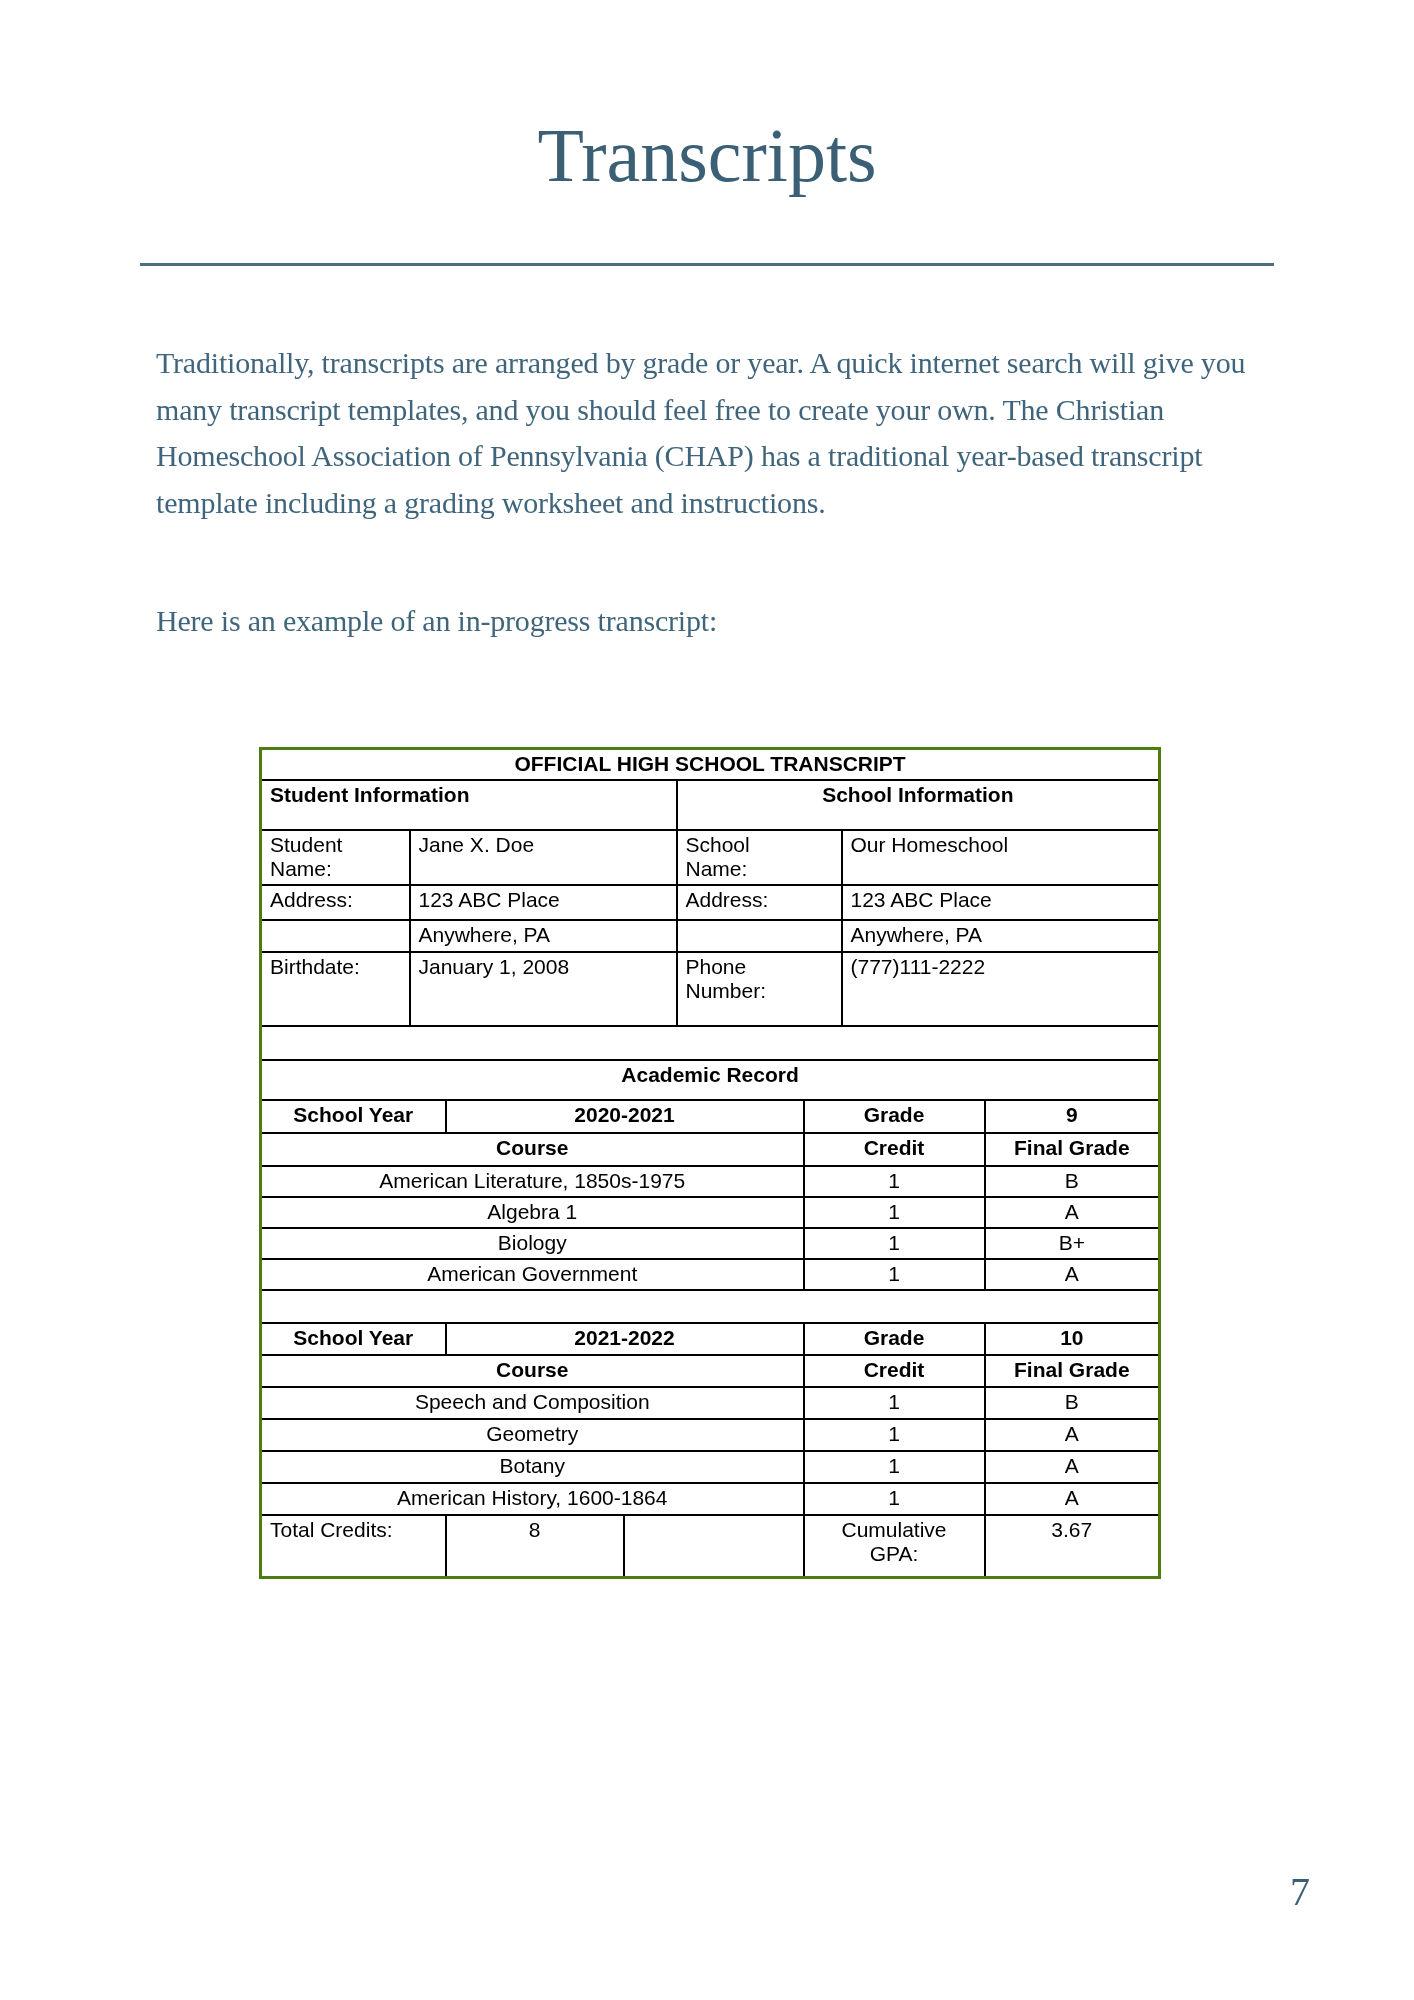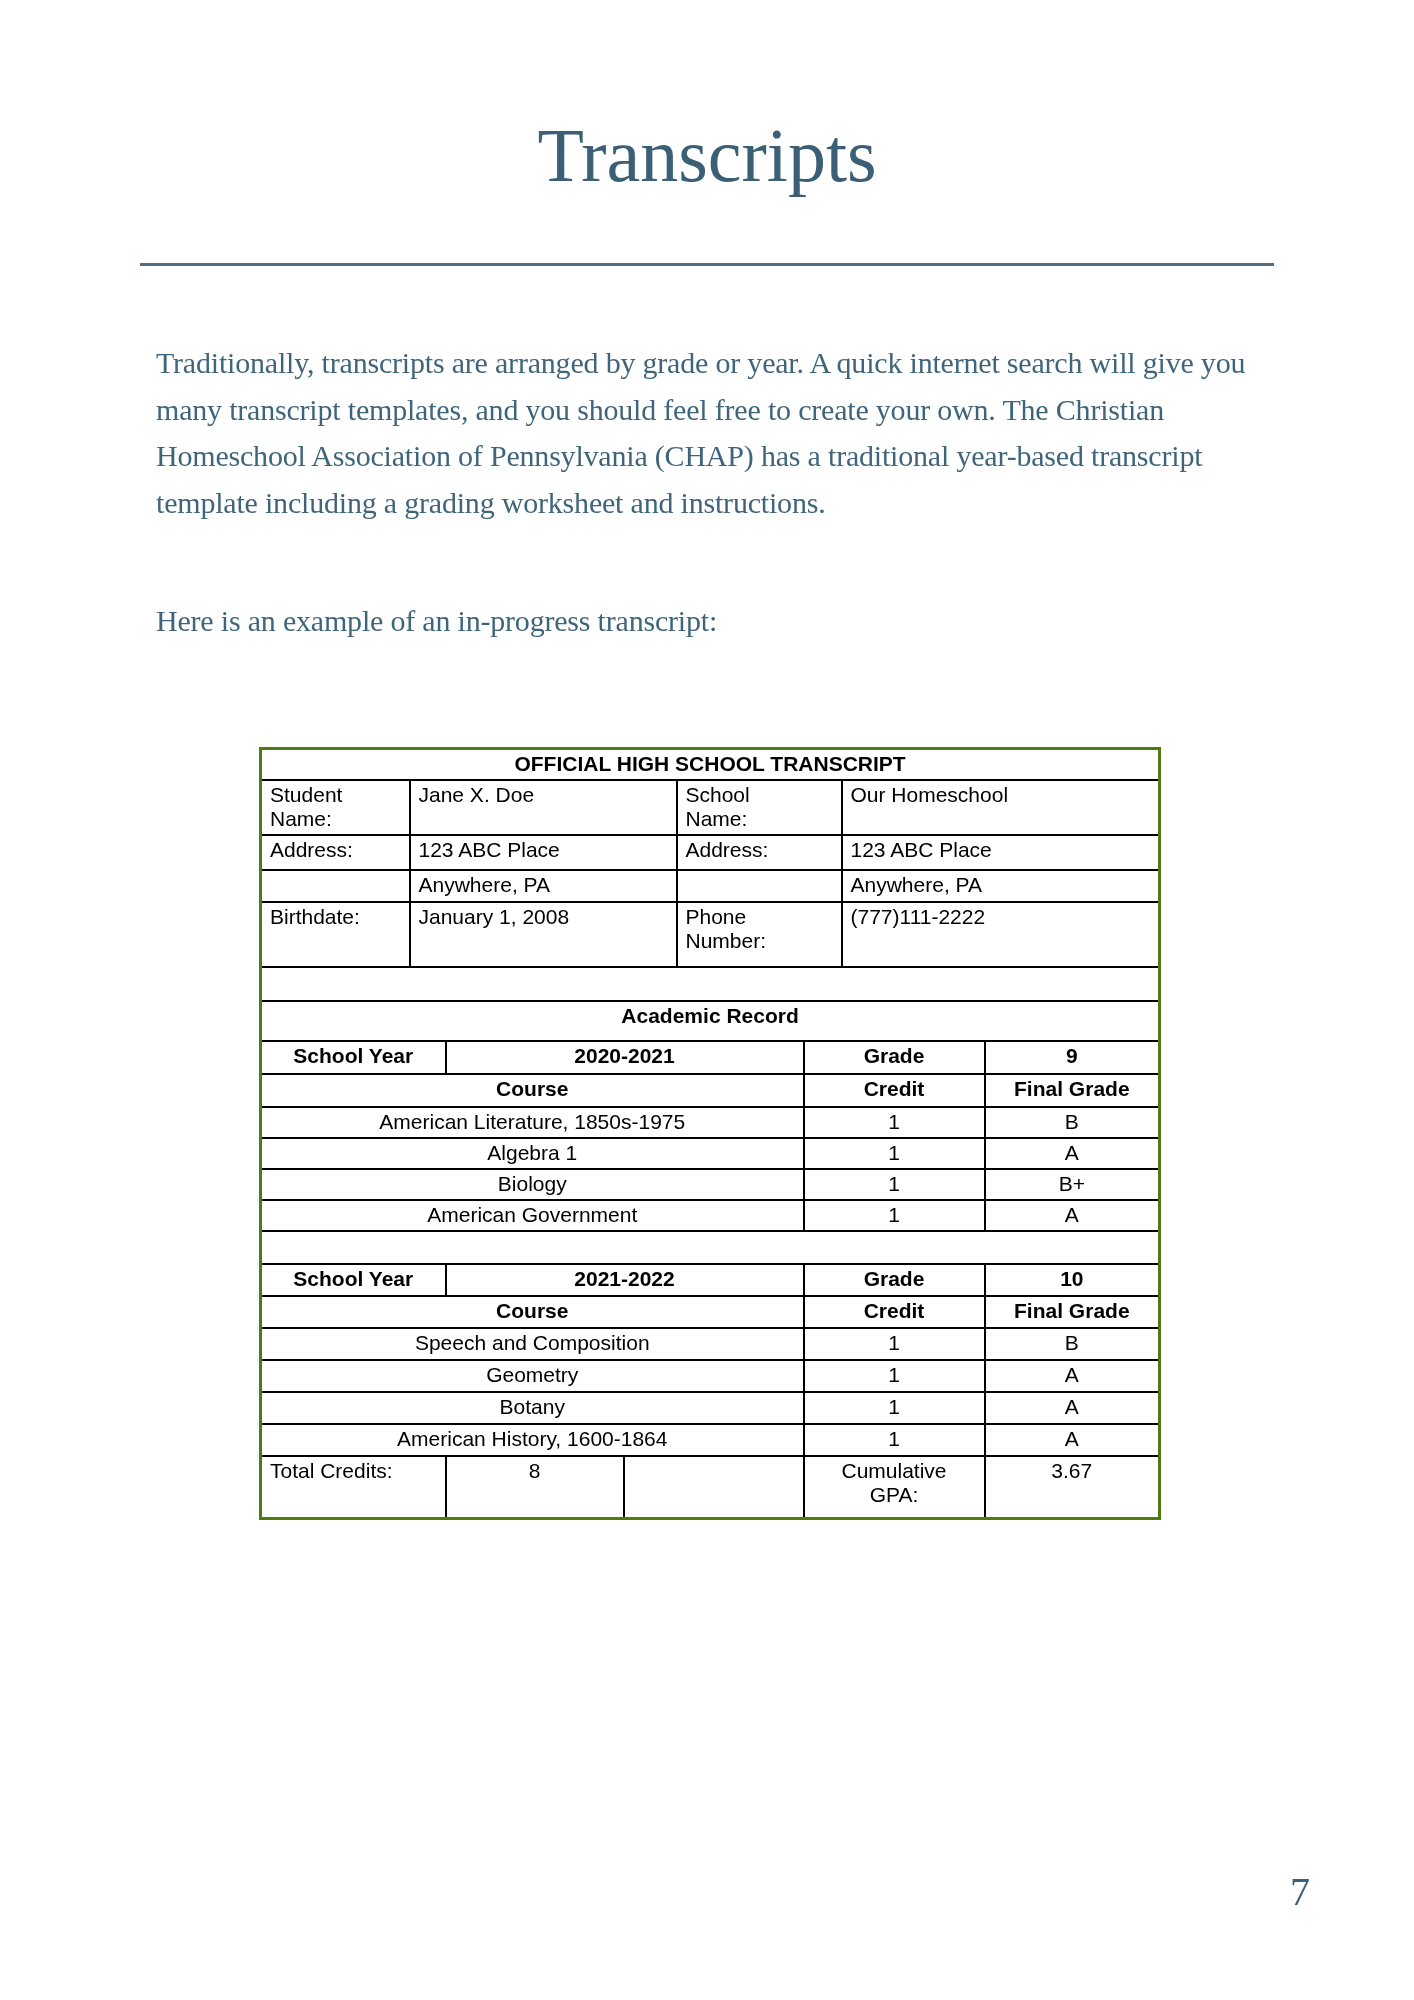--- a/index.html
+++ b/index.html
@@ -61,21 +61,21 @@
     vertical-align:top;
     overflow:hidden;
   }
   td.b{font-weight:bold;}
   td.ctr{text-align:center;}
   td.prewrap{white-space:pre-line;}
   td.mid{vertical-align:middle;}
   tr.spacer td{padding:0;}
   
   .h31{height:31px}.h50{height:50px}.h70{height:55px}.h35{height:35px}
-  .h32{height:32px}.h65{height:65px}.h63{height:63px}.h34{height:34px}
+  .h32{height:32px}.h65{height:74px}.h63{height:63px}.h34{height:34px}
   .h30{height:40px}.h33{height:33px}
 </style>
 </head>
 <body>
 
 <div class="page">
 
   <h1 class="doc-title">Transcripts</h1>
   <div class="title-rule"></div>
 
@@ -92,20 +92,24 @@
         <col style="width:38px">
         <col style="width:143px">
         <col style="width:175px">
     </colgroup>
 
     <tbody>
         <tr class="h31">
       <td colspan="8" class="b ctr mid">OFFICIAL HIGH SCHOOL TRANSCRIPT</td>
     </tr>
 
+    <tr class="h50">
+      <td colspan="4" class="b mid">Student Information</td>
+      <td colspan="4" class="b ctr mid">School Information</td>
+    </tr>
 
     <tr class="h70">
       <td class="prewrap">Student
 Name:</td>
       <td colspan="3">Jane X. Doe</td>
       <td colspan="2" class="prewrap">School
 Name:</td>
       <td colspan="2">Our Homeschool</td>
     </tr>
 

